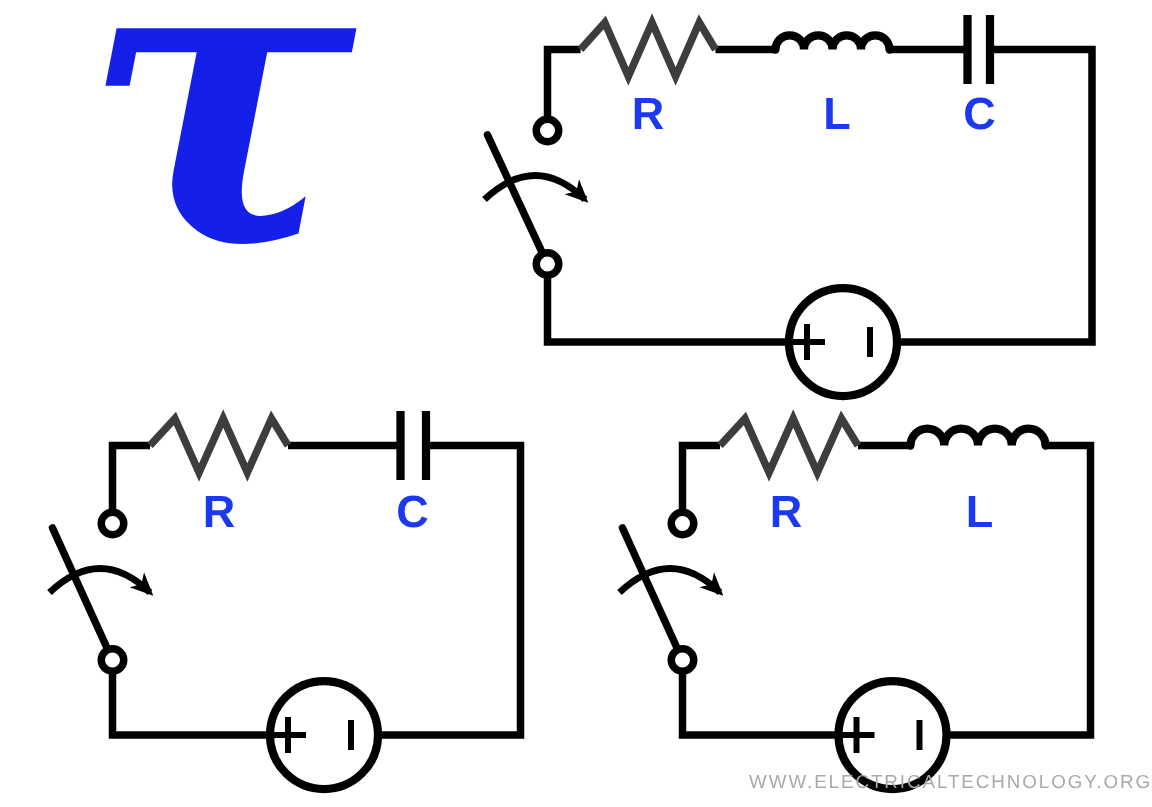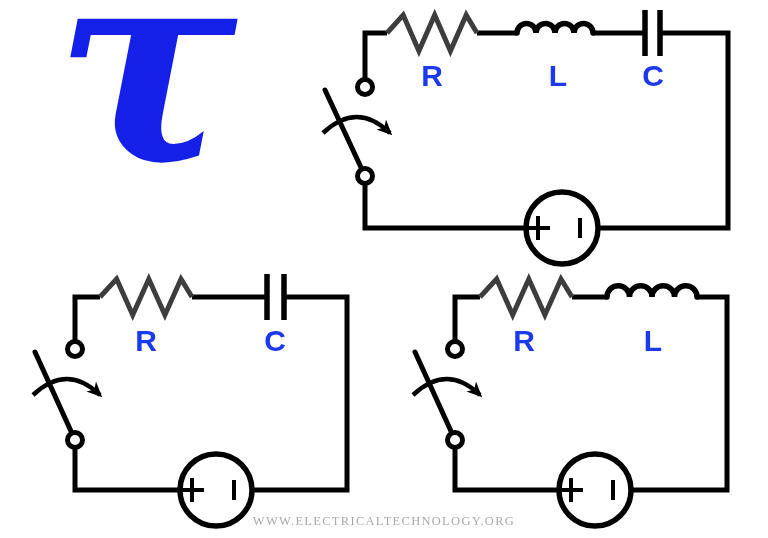--- a/index.html
+++ b/index.html
@@ -4,23 +4,23 @@
 <style>
   html,body{margin:0;padding:0;background:#fff;}
   .page{position:relative;width:768px;height:538px;background:var(--bg,#fff);overflow:hidden;
         font-family:"Liberation Sans",sans-serif;}
   .canvas{position:absolute;left:0;top:0;}
   .tau{fill:var(--accent-blue);font-family:"DejaVu Serif",serif;font-style:italic;
        font-weight:bold;font-size:272px;}
   .title{position:absolute;left:24px;top:176px;width:322px;text-align:center;
          color:var(--accent-blue);font-weight:bold;font-size:29px;line-height:34px;
          font-family:"Liberation Sans",sans-serif;}
-  .watermark{position:absolute;left:0;top:514px;width:100%;text-align:center;
+  .watermark{position:absolute;left:0;top:514px;width:100%;text-align:right;
              color:var(--watermark-gray);font-size:12.5px;letter-spacing:1.3px;
-             font-family:Liberation Serif, serif;}
+             font-family:Liberation Sans, sans-serif;}
   .comp-label{font-family:"Liberation Sans",sans-serif;font-weight:bold;font-size:30px;
               fill:var(--label-blue);}
 </style>
 </head>
 <body>
 
 <div class="page">
   <svg class="canvas" width="768" height="538" viewBox="0 0 768 538">
     <defs>
       <marker id="arrowhead" viewBox="0 0 10 10" refX="8" refY="5" markerWidth="3.4" markerHeight="3.4" orient="auto-start-reverse">

